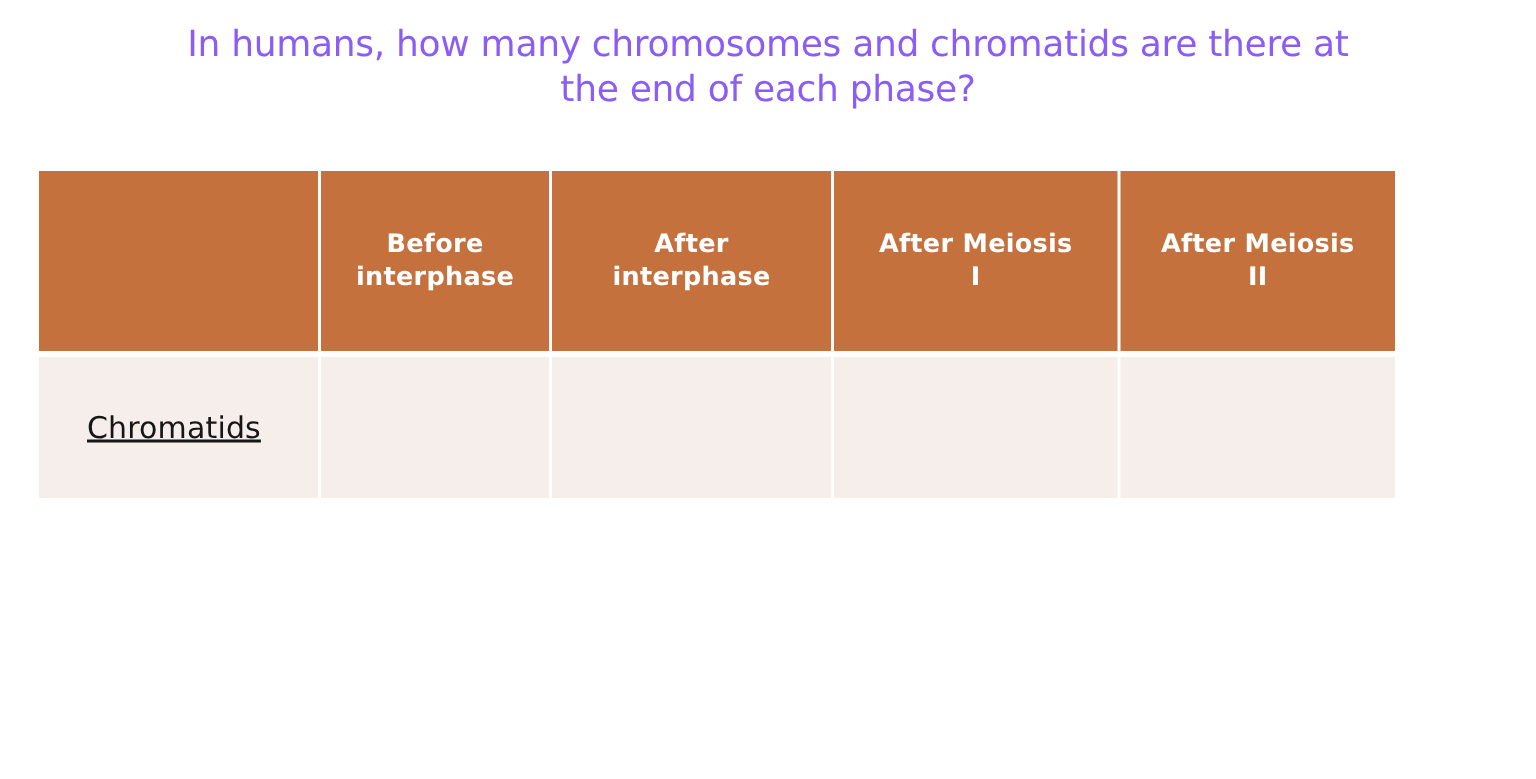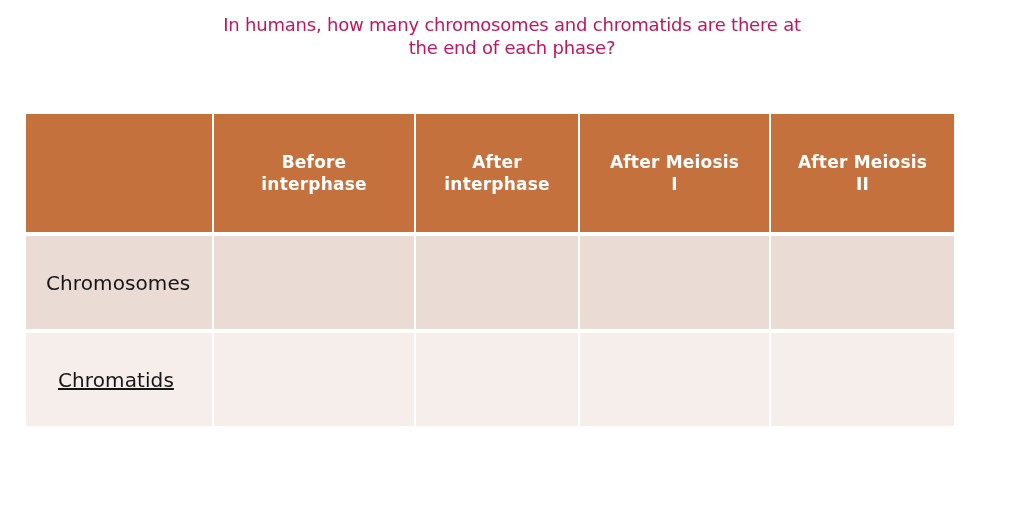--- a/index.html
+++ b/index.html
@@ -17,24 +17,24 @@
   }
 
   
   .slide-title {
     position: absolute;
     left: 0;
     top: 14px;
     width: 1024px;
     text-align: center;
     font-family: "DejaVu Sans", sans-serif;
-    font-size: 18px;
+    font-size: 24px;
     line-height: 1.26;
     letter-spacing: -0.2px;
-    color: #be185d;
+    color: #8b5cf6;
     font-weight: 400;
     white-space: pre-line;
   }
 
   
   .worksheet-table {
     position: absolute;
     left: 26px;
     top: 114px;
     width: 934px;
@@ -64,22 +64,22 @@
 
   .cell {
     box-sizing: border-box;
     display: flex;
     align-items: center;
     flex: 0 0 auto;
   }
 
   
   .col-0 { width: 186px; }
-  .col-1 { width: 200px; margin-left: 2px; }
-  .col-2 { width: 162px; margin-left: 2px; }
+  .col-1 { width: 152px; margin-left: 2px; }
+  .col-2 { width: 186px; margin-left: 2px; }
   .col-3 { width: 189px; margin-left: 2px; }
   .col-4 { width: 183px; margin-left: 2px; }
 
   
   .row-header .cell {
     background: #c4713e;
     justify-content: center;
     text-align: center;
     color: #ffffff;
     font-family: "DejaVu Sans", sans-serif;
@@ -132,27 +132,20 @@
     <div class="cell col-1">Before
 interphase</div>
     <div class="cell col-2">After
 interphase</div>
     <div class="cell col-3">After Meiosis
 I</div>
     <div class="cell col-4">After Meiosis
 II</div>
   </div>
 
-  <div class="table-row row-body-1">
-    <div class="cell col-0 row-label">Chromosomes</div>
-    <div class="cell col-1 data-cell"></div>
-    <div class="cell col-2 data-cell"></div>
-    <div class="cell col-3 data-cell"></div>
-    <div class="cell col-4 data-cell"></div>
-  </div>
 
   <div class="table-row row-body-2">
     <div class="cell col-0 row-label">Chromatids</div>
     <div class="cell col-1 data-cell"></div>
     <div class="cell col-2 data-cell"></div>
     <div class="cell col-3 data-cell"></div>
     <div class="cell col-4 data-cell"></div>
   </div>
 
 </div>

